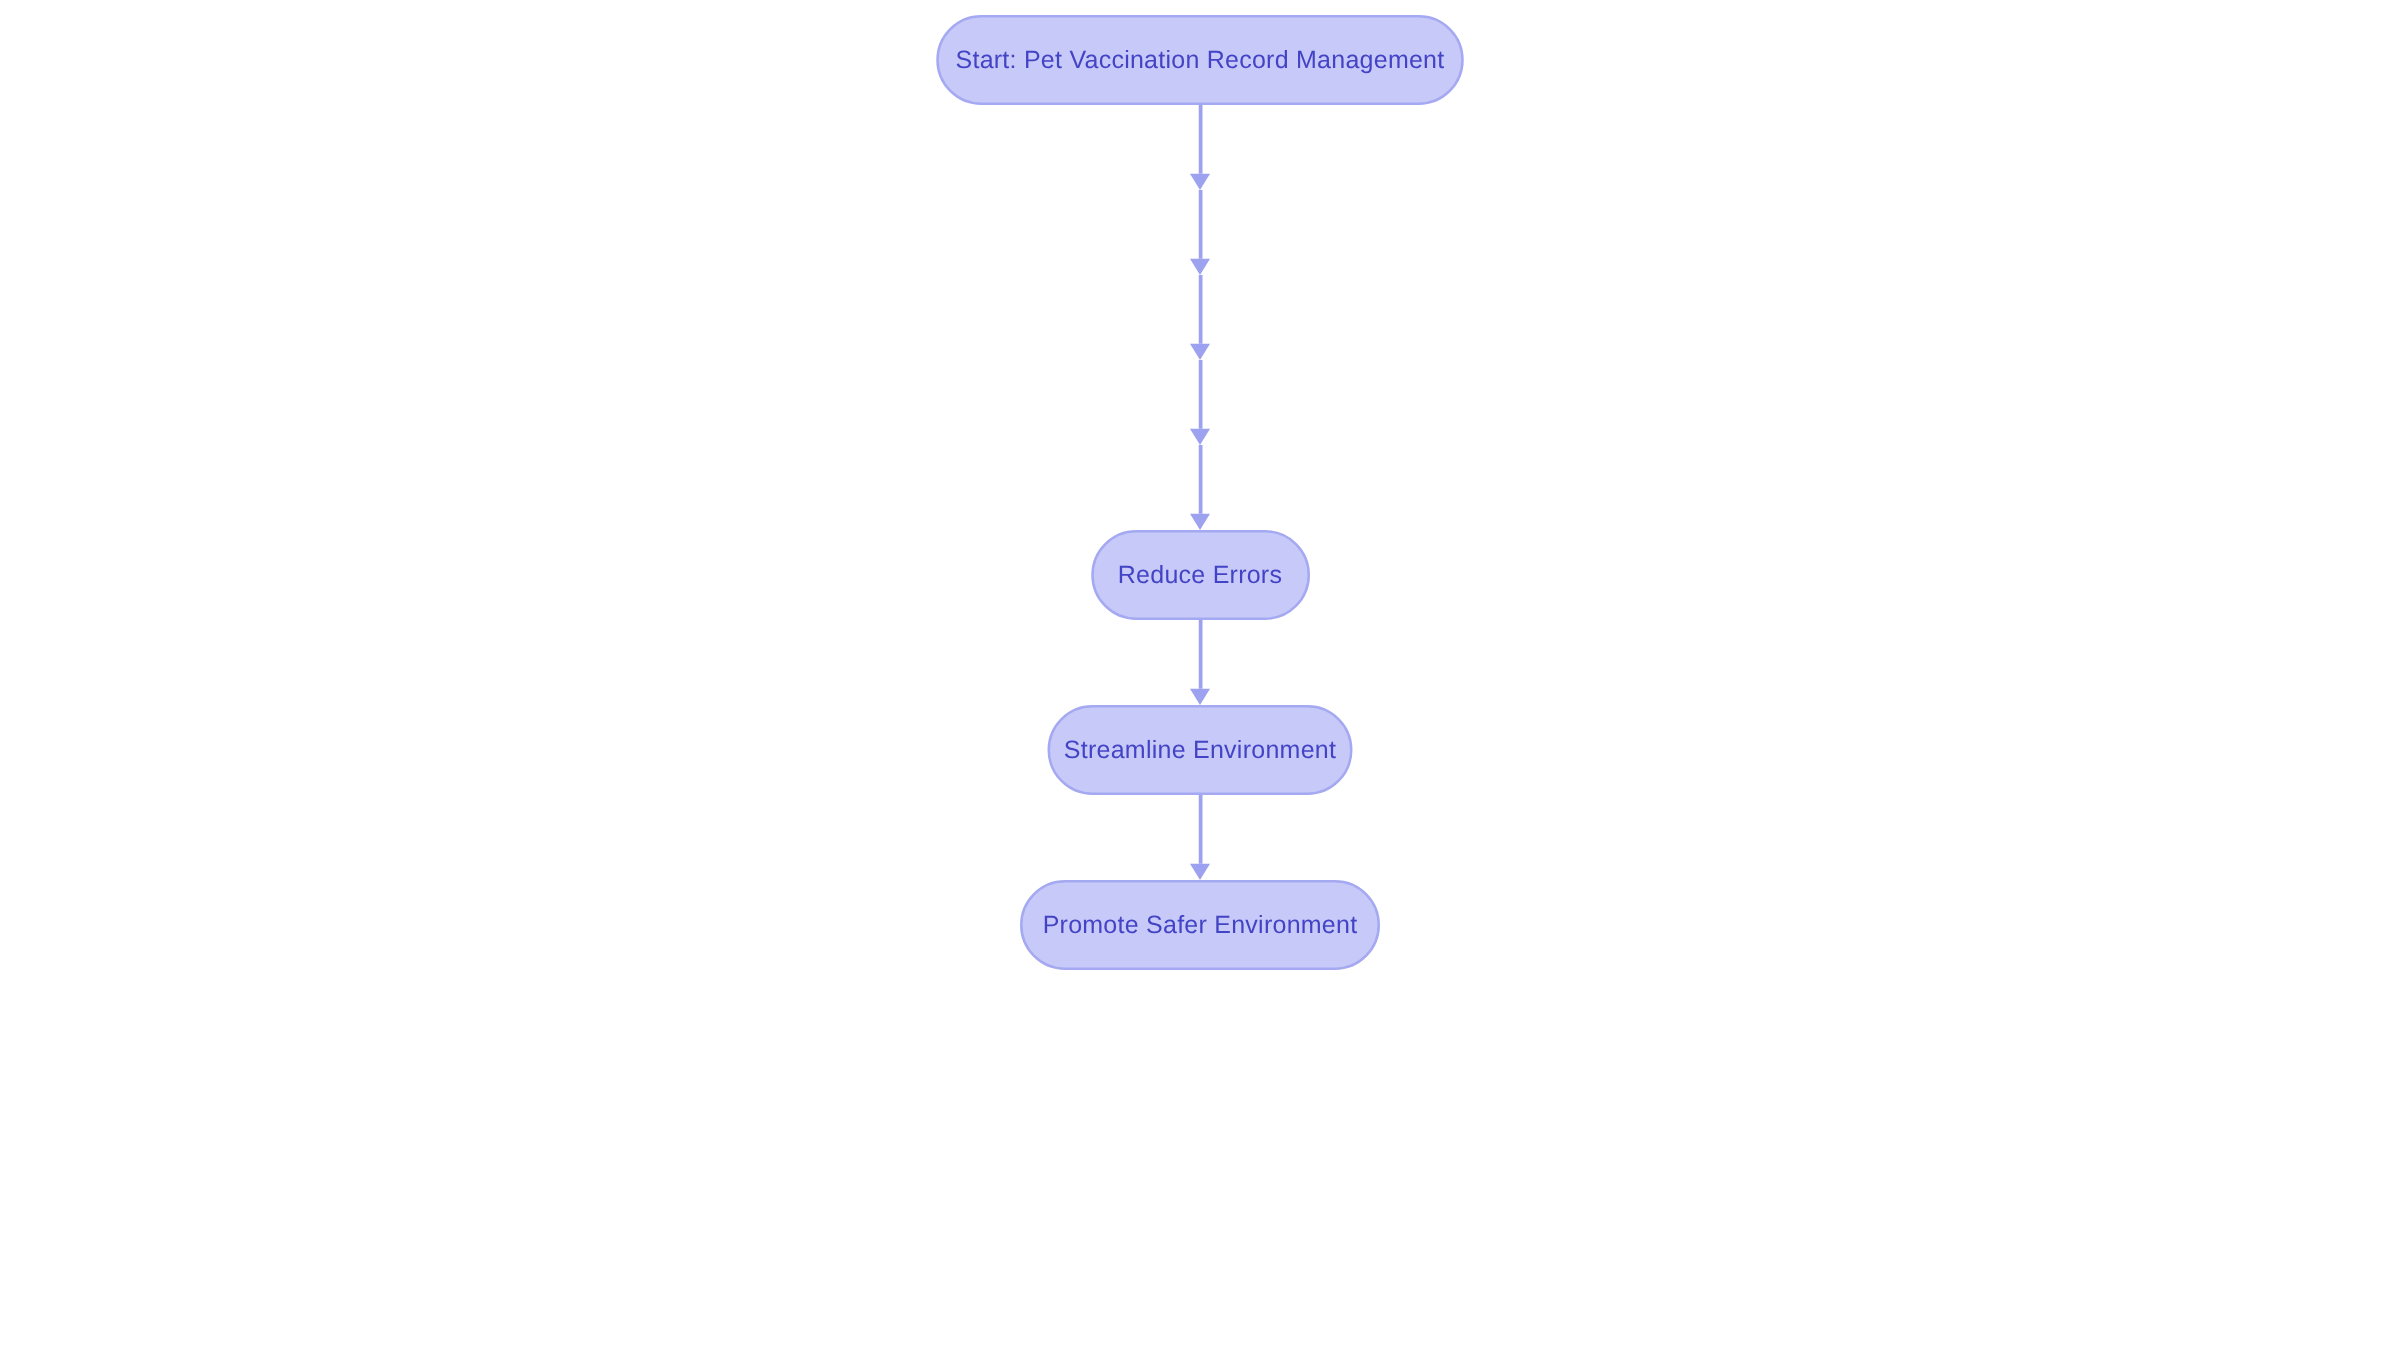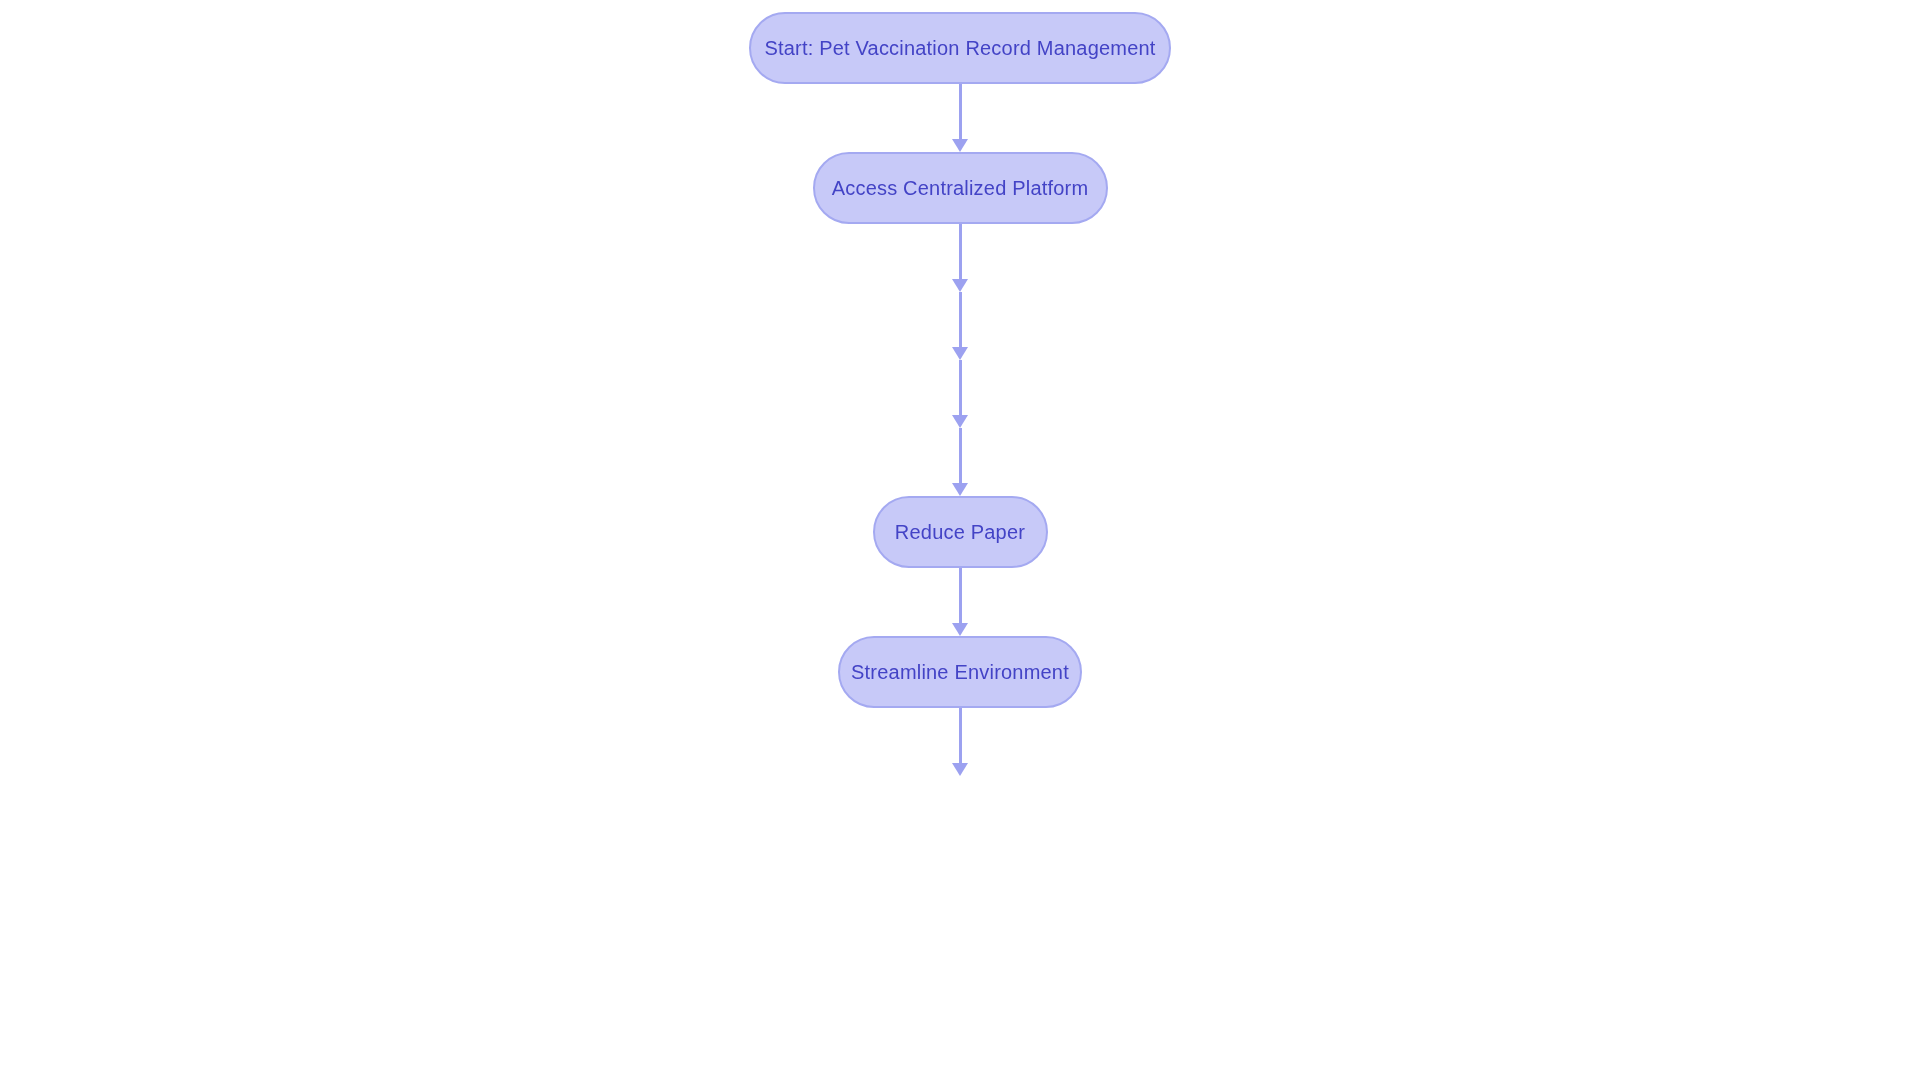--- a/index.html
+++ b/index.html
@@ -68,23 +68,20 @@
 
   <div class="node" style="width:422px">
     <span>Start: Pet Vaccination Record Management</span>
   </div>
 
   <div class="connector">
     <div class="line"></div>
     <div class="head"></div>
   </div>
 
-  <div class="node" style="width:295px">
-    <span>Access Centralized Platform</span>
-  </div>
 
   <div class="connector">
     <div class="line"></div>
     <div class="head"></div>
   </div>
 
 
   <div class="connector">
     <div class="line"></div>
     <div class="head"></div>
@@ -96,31 +93,34 @@
     <div class="head"></div>
   </div>
 
 
   <div class="connector">
     <div class="line"></div>
     <div class="head"></div>
   </div>
 
   <div class="node" style="width:175px">
-    <span>Reduce Paper</span>
+    <span>Reduce Errors</span>
   </div>
 
   <div class="connector">
     <div class="line"></div>
     <div class="head"></div>
   </div>
 
   <div class="node" style="width:244px">
     <span>Streamline Environment</span>
   </div>
 
   <div class="connector">
     <div class="line"></div>
     <div class="head"></div>
   </div>
 
+  <div class="node" style="width:288px">
+    <span>Promote Safer Environment</span>
+  </div>
 
 </div>
 
 </body></html>

